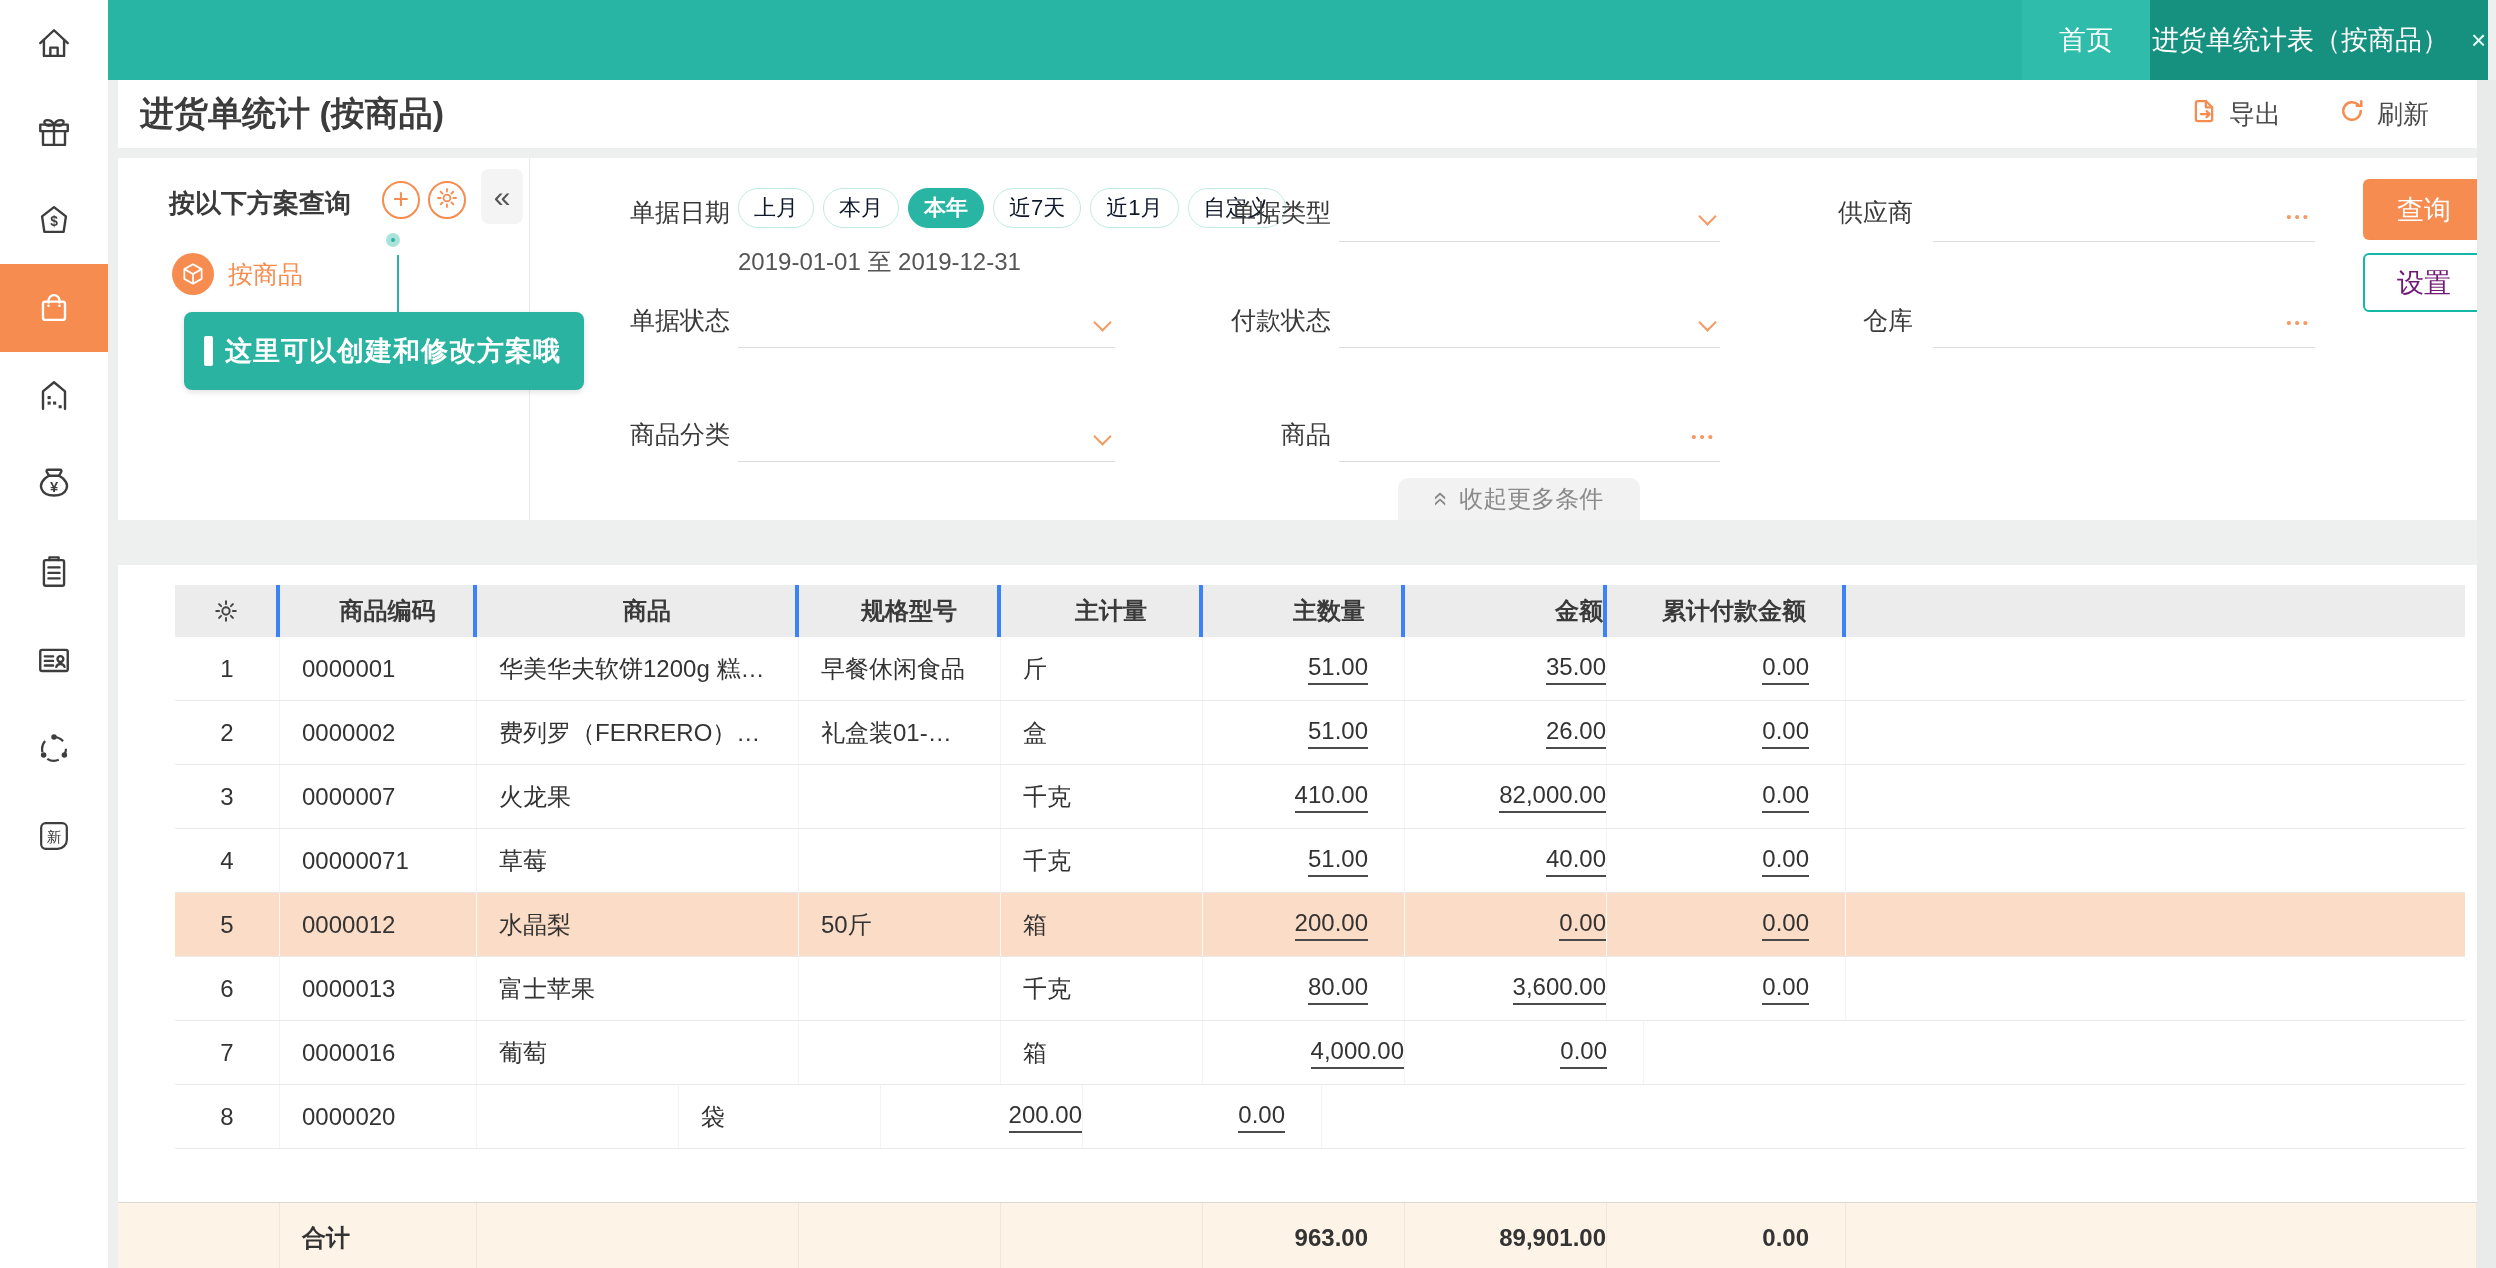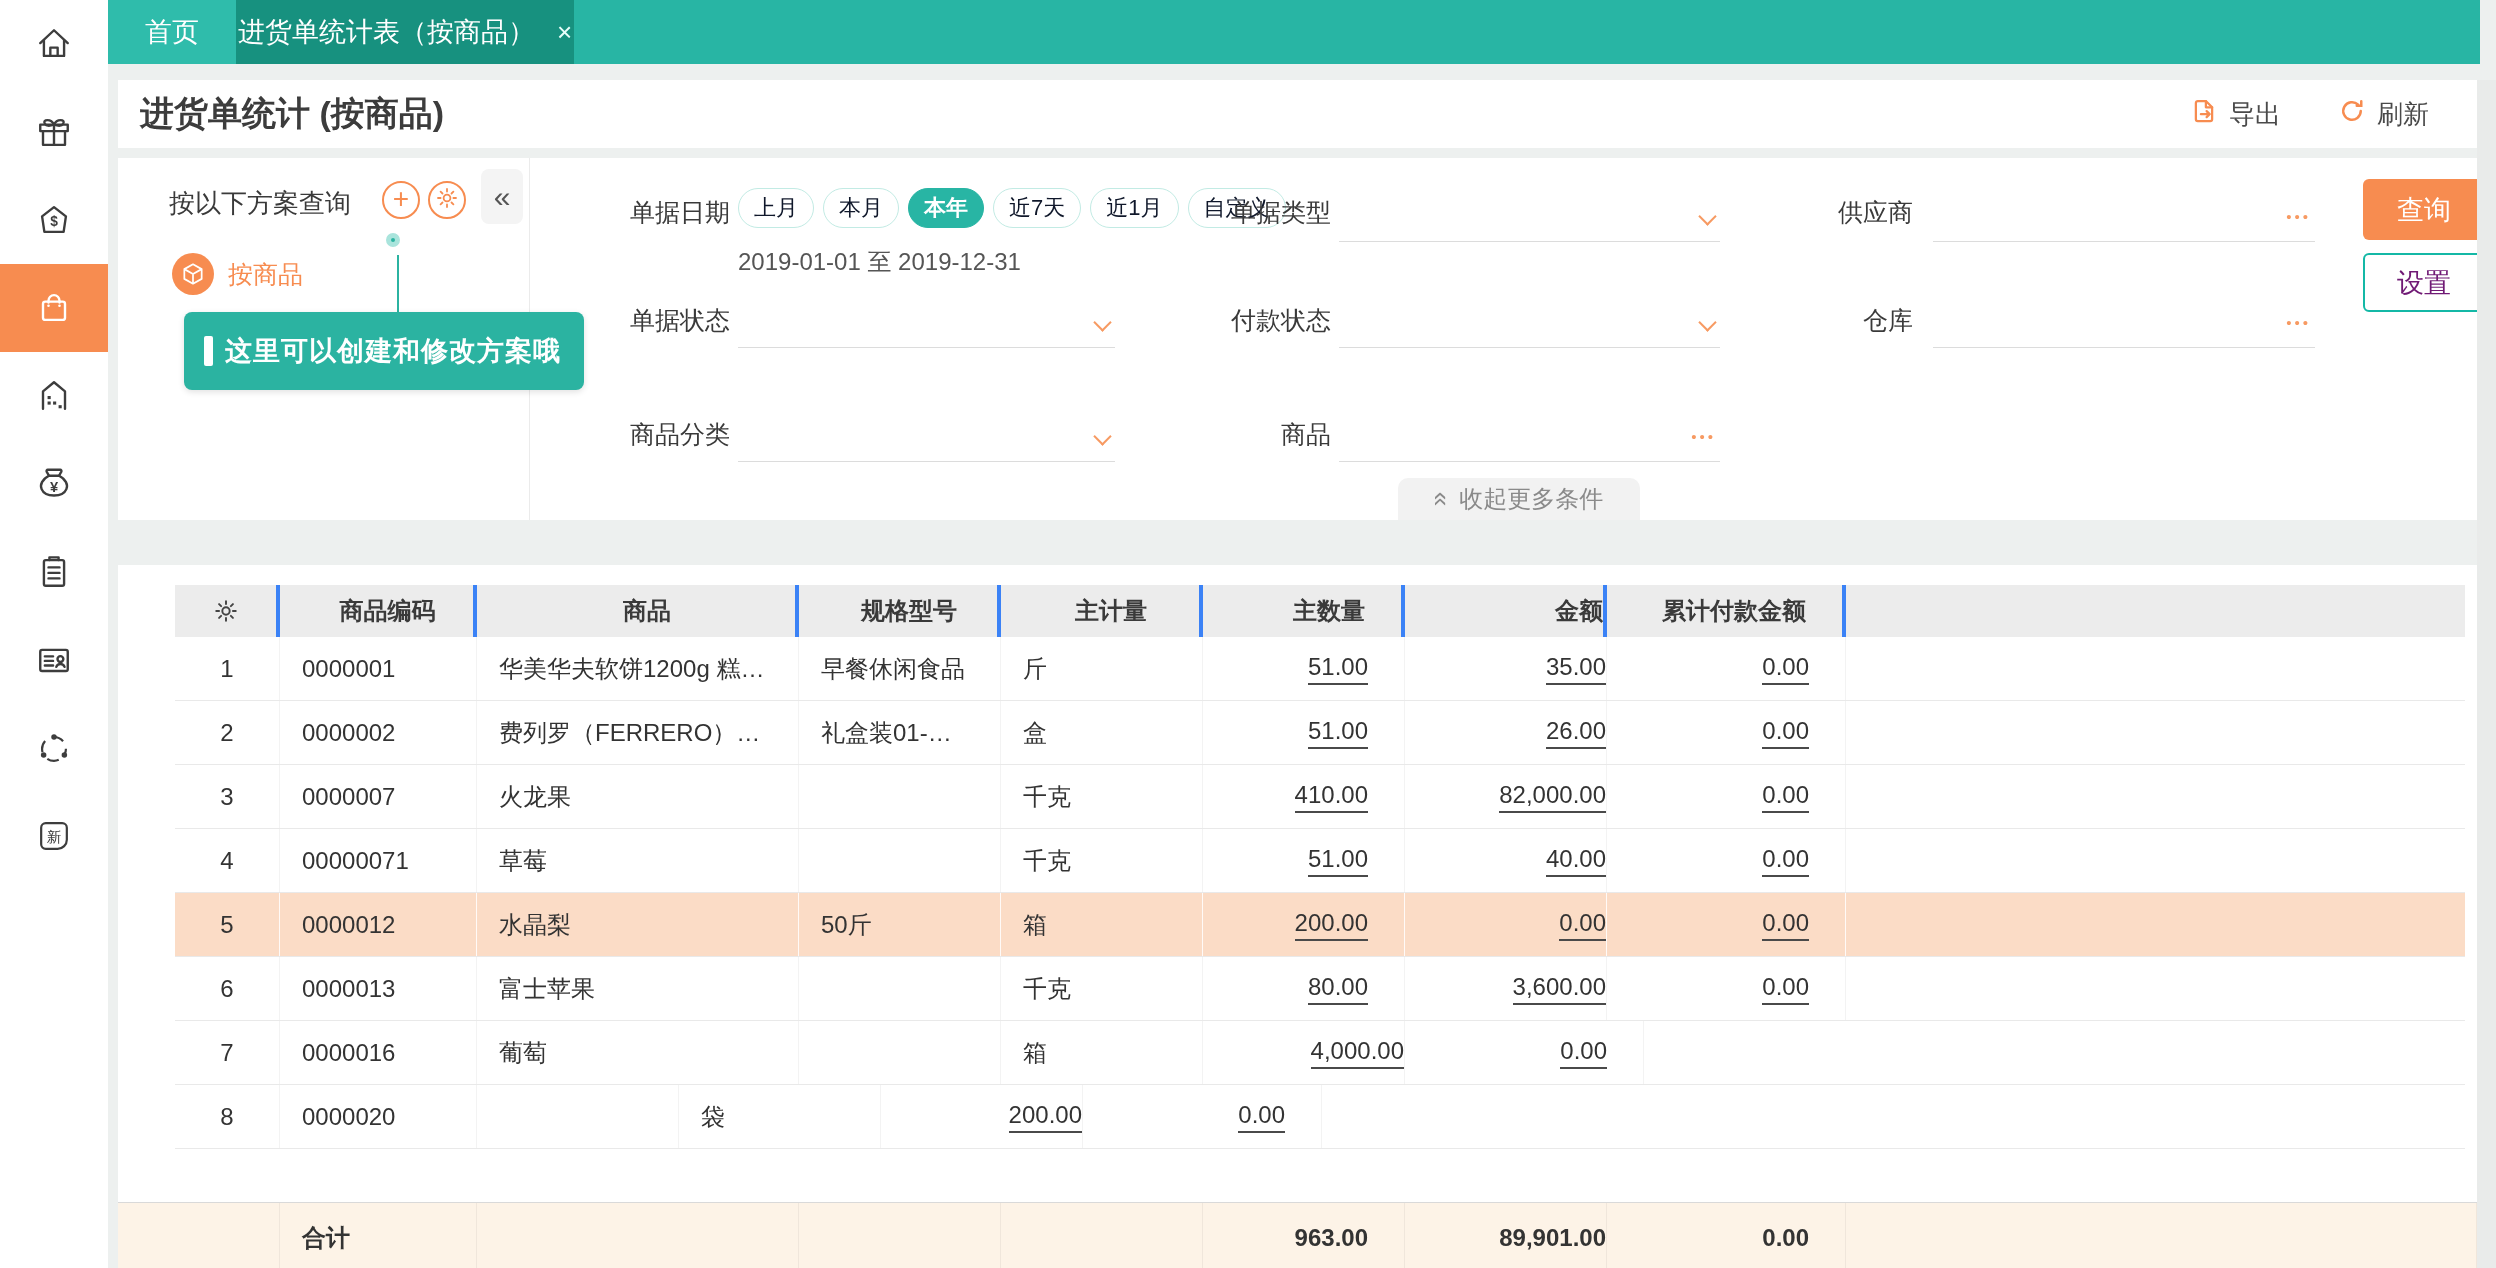--- a/index.html
+++ b/index.html
@@ -6,37 +6,37 @@
   html,body { width:2496px; height:1268px; overflow:hidden; }
   body { font-family:"Liberation Sans","DejaVu Sans",sans-serif; background:#edf0ef; color:#333; }
 
   
   .sidebar { position:absolute; left:0; top:0; width:108px; height:1268px; background:#fff; z-index:30; }
   .side-item { width:108px; height:88px; display:flex; align-items:center; justify-content:center; cursor:pointer; }
   .side-item svg { display:block; }
   .side-item.active { background:#f78c50; }
 
   
-  .topbar { position:absolute; left:108px; top:0; right:16px; height:64px; background:#28b5a4; display:flex; align-items:stretch; z-index:20; }
+  .topbar { position:absolute; left:108px; top:0; right:8px; height:80px; background:#28b5a4; display:flex; align-items:stretch; z-index:20;justify-content:flex-end; }
   .tab-home { width:128px; background:#2fbcab; color:#fff; font-size:27px; display:flex; align-items:center; justify-content:center; cursor:pointer; }
   .tab-active { width:338px; background:#17917f; color:#fff; font-size:27px; display:flex; align-items:center; justify-content:center; gap:22px; cursor:pointer; }
   .tab-close { font-size:26px; color:#e8fffb; cursor:pointer; }
 
   
   .titlebar { position:absolute; left:118px; top:80px; width:2359px; height:68px; background:#fff; display:flex; align-items:center; }
   .page-title { font-size:34px; font-weight:600; color:#3c3c3c; margin-left:22px; }
   .title-actions { margin-left:auto; margin-right:48px; display:flex; align-items:center; gap:56px; }
   .taction { display:flex; align-items:center; gap:10px; font-size:26px; color:#4a4a4a; cursor:pointer; }
 
   
   .filter-block { position:absolute; left:118px; top:158px; width:2359px; height:362px; background:#fff; }
 
   
   .scheme-panel { position:absolute; left:0; top:0; width:412px; height:100%; border-right:1px solid #ebebeb; }
-  .scheme-head { position:absolute; left:51px; top:28px; font-size:26px; font-weight:400; color:#3a3a3a; }
+  .scheme-head { position:absolute; left:51px; top:28px; font-size:26px; font-weight:700; color:#3a3a3a; }
   .circle-btn { position:absolute; top:23px; width:38px; height:38px; border:2px solid #f78c50; border-radius:50%; color:#f78c50; display:flex; align-items:center; justify-content:center; cursor:pointer; background:#fff; }
   .circle-btn.plus { left:264px; font-size:28px; line-height:1; padding-bottom:3px; }
   .circle-btn.gear { left:310px; }
   .collapse-btn { position:absolute; left:363px; top:11px; width:42px; height:55px; background:#f4f4f4; border-radius:8px; color:#555; font-size:30px; display:flex; align-items:center; justify-content:center; cursor:pointer; }
   .scheme-item { position:absolute; left:54px; top:95px; display:flex; align-items:center; gap:14px; cursor:pointer; }
   .scheme-item .icircle { width:42px; height:42px; border-radius:50%; background:#f78c50; display:flex; align-items:center; justify-content:center; }
   .scheme-item .ilabel { color:#f78c50; font-size:25px; }
   .tip-dot { position:absolute; left:268px; top:75px; width:14px; height:14px; background:#2bb3a1; border:5px solid #a9e4dc; border-radius:50%; z-index:6; }
   .tip-line { position:absolute; left:279px; top:97px; width:2px; height:60px; background:#2bb3a1; z-index:6; }
   .tooltip { position:absolute; left:66px; top:154px; width:400px; height:78px; background:#2bb3a1; border-radius:8px; z-index:6; display:flex; align-items:center; padding-left:20px; box-shadow:0 2px 6px rgba(0,0,0,.12); }

